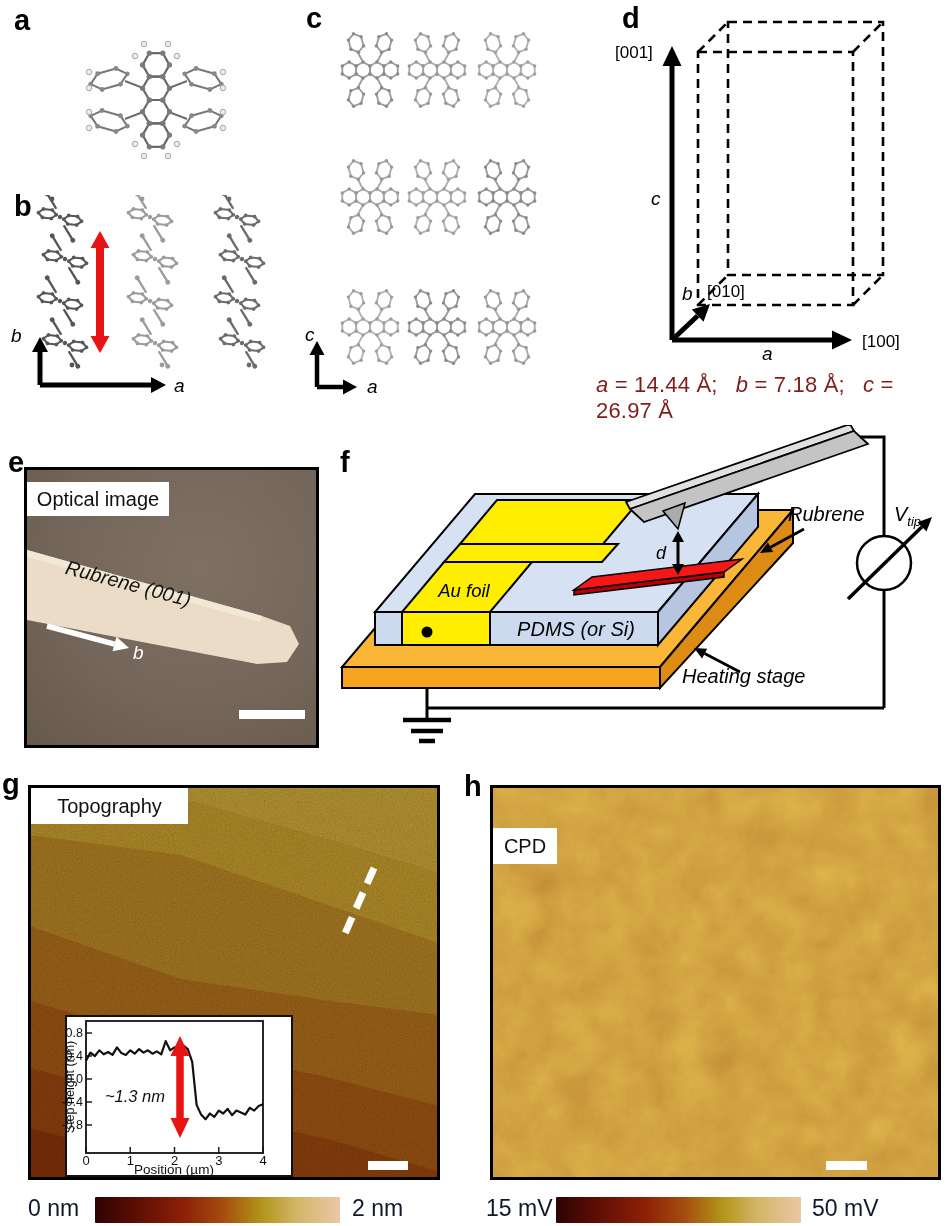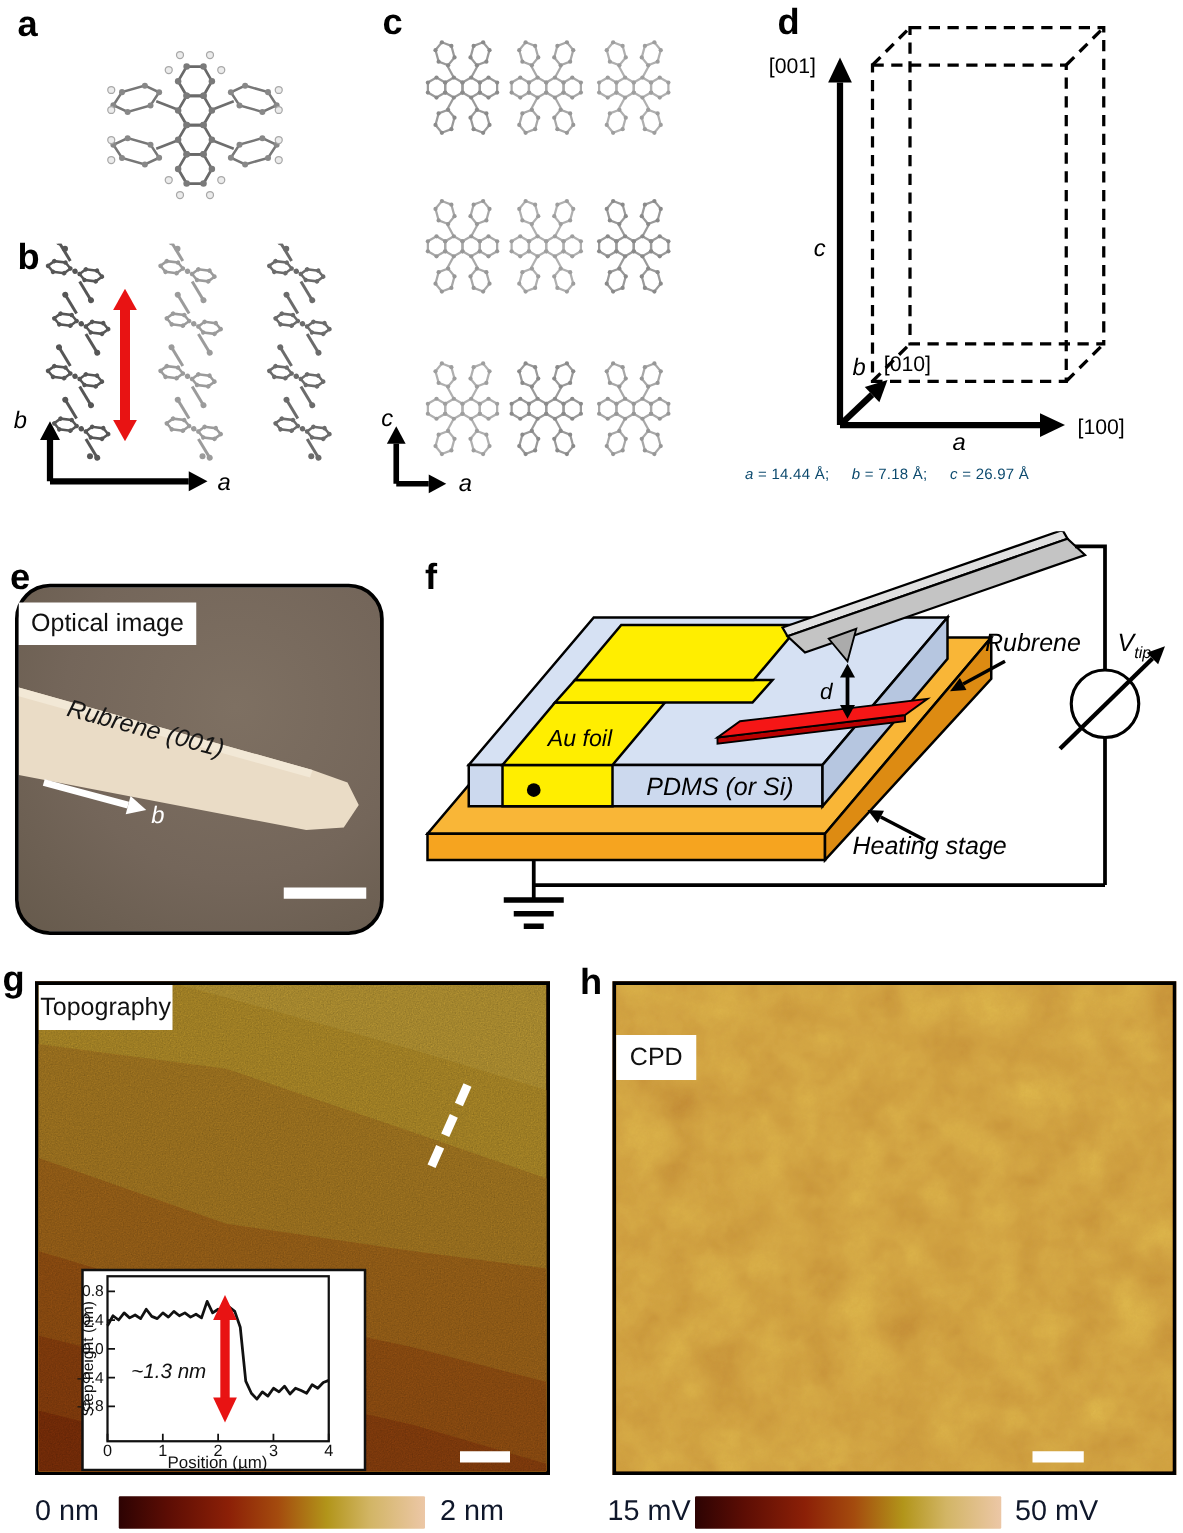--- a/index.html
+++ b/index.html
@@ -8,21 +8,21 @@
   .abs{position:absolute;}
   .letter{font:700 29px "Liberation Sans",sans-serif;color:#000;}
   .it{font-style:italic;}
   .tagbox{background:#fff;color:#111;display:flex;align-items:center;justify-content:center;
           font-size:20px;z-index:5;}
   .imgbox{border:3px solid #000;box-sizing:content-box;}
   .cbar{height:26px;border-radius:1px;
         background:linear-gradient(90deg,#2d0303 0%,#5c0d04 16%,#8c2007 36%,#a44b0e 52%,
                    #b2951a 68%,#d2b565 82%,#ecc7a6 100%);}
   .cbar-label{font-size:23px;color:#0f172a;line-height:30px;}
-  .lattice{font-size:12px;color:#0c4a6e;letter-spacing:.2px;}
+  .lattice{font-size:22px;color:#7f1d1d;letter-spacing:.2px;}
   .lattice .grp{margin-right:18px;}
   svg text{font-family:"Liberation Sans",sans-serif;}
 </style>
 </head>
 <body>
 
 <div class="fig">
 
   <div class="abs letter" style="left:14px;top:4px;">a</div>
   <div class="abs letter" style="left:14px;top:190px;">b</div>
@@ -968,22 +968,22 @@
     <text x="97" y="297" font-size="17">[010]</text>
     <text x="252" y="347" font-size="17">[100]</text>
     <text x="41" y="205" class="it" font-size="19">c</text>
     <text x="72" y="300" class="it" font-size="19">b</text>
     <text x="152" y="360" class="it" font-size="19">a</text>
   </svg>
   <div class="abs lattice" style="left:596px;top:372px;">
     <span class="grp"><span class="it">a</span><span> = 14.44 Å;</span></span><span class="grp"><span class="it">b</span><span> = 7.18 Å;</span></span><span class="grp"><span class="it">c</span><span> = 26.97 Å</span></span>
   </div>
 
-  <div class="abs imgbox" style="left:12px;top:467px;width:289px;height:275px;
-       background:radial-gradient(circle at 60% 35%, #7e7062 0%, #74665a 55%, #665a4c 100%);border-radius:28px;">
+  <div class="abs imgbox" style="left:24px;top:467px;width:289px;height:275px;
+       background:radial-gradient(circle at 60% 35%, #7e7062 0%, #74665a 55%, #665a4c 100%);">
     <svg class="abs" style="left:0;top:0;" width="289" height="275" viewBox="0 0 289 275">
       <g id="e-art">
           <polygon points="0,80 235,146 263,156 272,174 260,192 230,194 0,150" fill="#eadcc6"></polygon>
           <polygon points="0,80 235,146 233,152 0,87" fill="#f2e8d6"></polygon>
           <g>
             <line x1="20" y1="156" x2="87.51235744147998" y2="174.11307150868976" stroke="#fff" stroke-width="5.5"></line>
             <polygon points="102,178 85.56889319582486,181.35689278794976 89.4558216871351,166.86925022942975" fill="#fff"></polygon>
           </g>
           <rect x="212" y="240" width="66" height="9" fill="#fff"></rect>
         </g>
@@ -1112,21 +1112,21 @@
           <g>
       <line x1="149" y1="266" x2="149" y2="332" stroke="#e81313" stroke-width="7.5"></line>
       <polygon points="149,248 139.5,268 158.5,268 " fill="#e81313"></polygon>
       <polygon points="149,350 139.5,330 158.5,330" fill="#e81313"></polygon>
           </g>
         </g>
       <text id="g-xlabel" x="143" y="386" font-size="13.5" text-anchor="middle" fill="#111">Position (µm)</text>
       <text id="g-ylabel" x="43" y="299" font-size="12.5" text-anchor="middle" fill="#111" transform="rotate(-90 43 299)">Step height (nm)</text>
       <text x="104" y="314" class="it" font-size="16.5" text-anchor="middle" fill="#111">~1.3 nm</text>
     </svg>
-    <div class="abs tagbox" style="left:0px;top:0px;width:107px;height:36px;">Topography</div>
+    <div class="abs tagbox" style="left:0px;top:0px;width:157px;height:36px;">Topography</div>
   </div>
 
   <div class="abs imgbox" style="left:490px;top:785px;width:445px;height:389px;background:#b26312;">
     <svg class="abs" style="left:0;top:0;" width="445" height="389" viewBox="0 0 445 389">
       <defs>
         <filter id="cpdnoise" x="0" y="0" width="100%" height="100%">
           <feTurbulence type="fractalNoise" baseFrequency="0.028" numOctaves="4" seed="7" result="n"></feTurbulence>
           <feColorMatrix in="n" type="matrix" values="0.33 0.33 0.33 0 0  0.33 0.33 0.33 0 0  0.33 0.33 0.33 0 0  0 0 0 0 1"></feColorMatrix>
           <feComponentTransfer>
             <feFuncR type="table" tableValues="0.45 0.56 0.66 0.76 0.85"></feFuncR>

